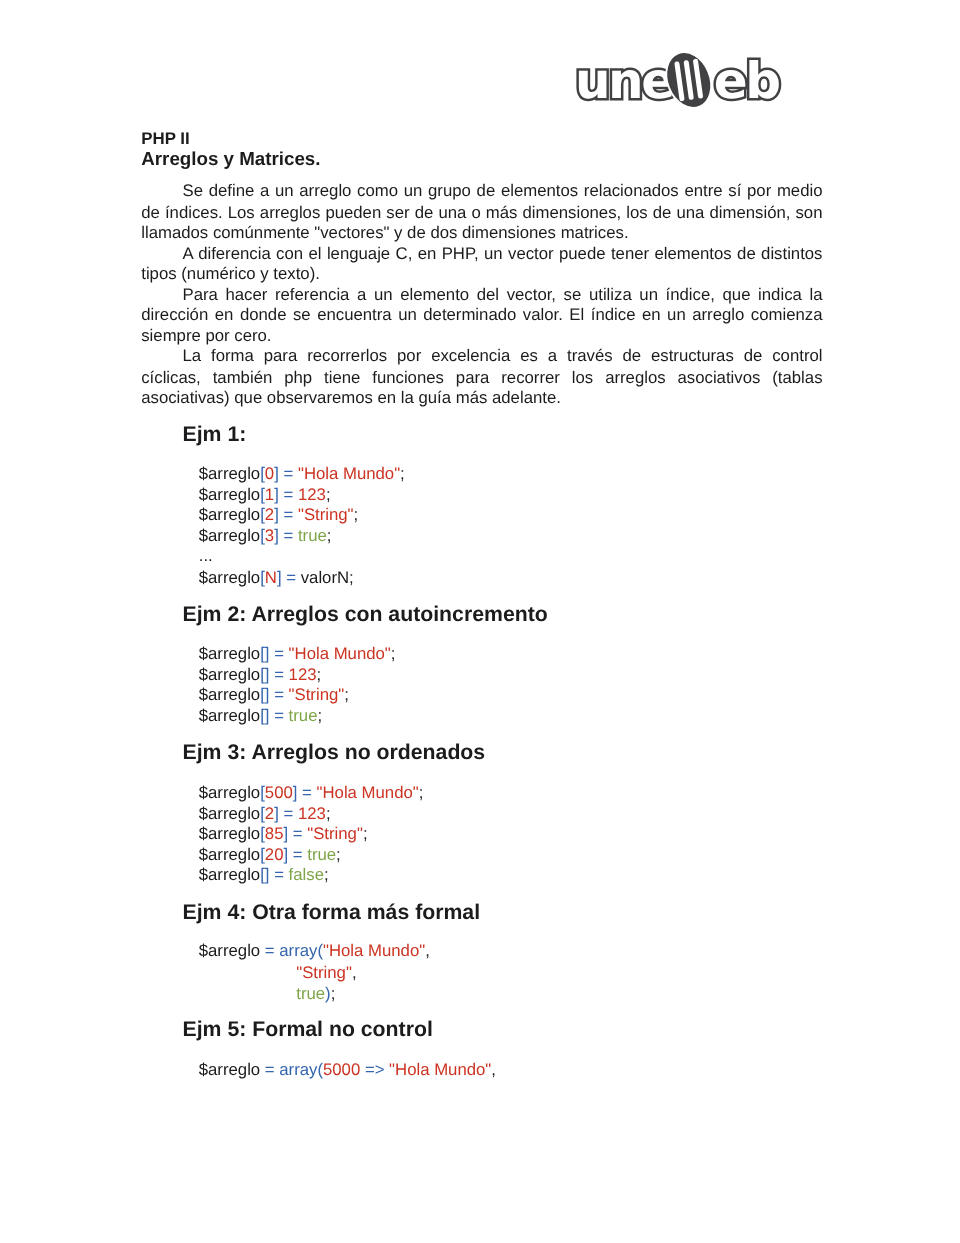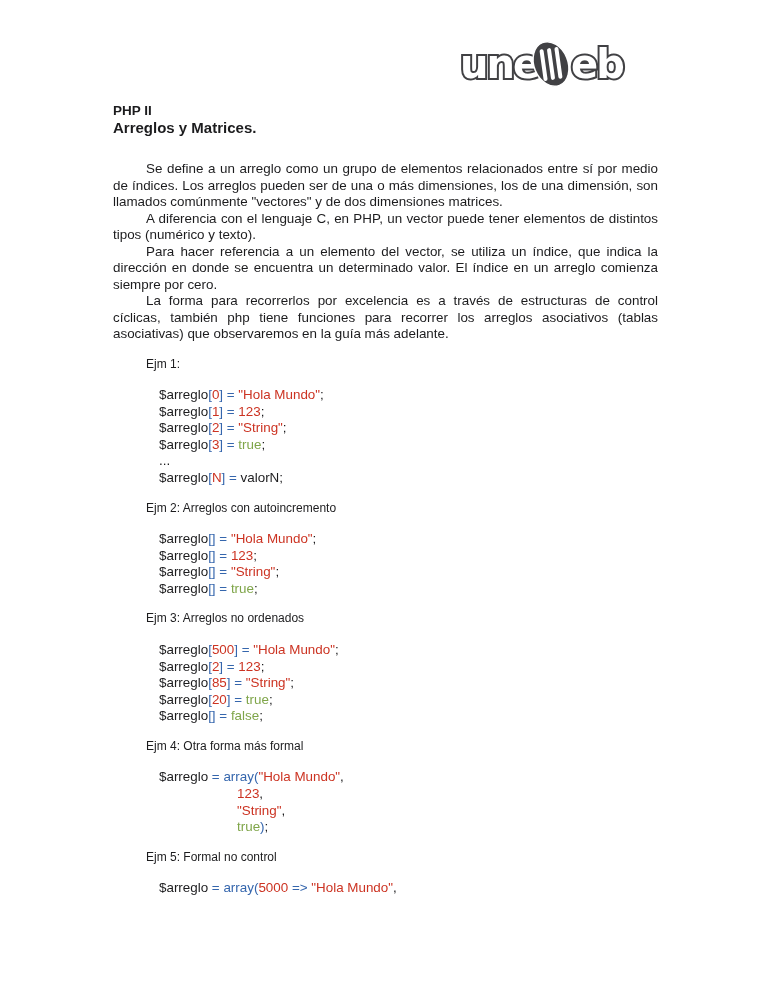--- a/index.html
+++ b/index.html
@@ -8,32 +8,32 @@
     background:#ffffff;
     font-family:"Liberation Sans",sans-serif;
     color:#1c1c1e;
     position:relative;
     overflow:hidden;
   }
   .logo{position:absolute;left:459px;top:38px;width:176px;height:52px}
   .content{position:absolute;left:113px;top:102px;width:545px}
   .course{font-weight:bold;font-size:13.5px;line-height:17px}
   .doc-title{font-weight:bold;font-size:15px;line-height:18px;}
-  .paras{margin-top:24px}
+  .paras{margin-top:8px}
   .paras p{
     margin:0;
     font-size:13.4px;line-height:16.5px;
     text-align:justify;
     text-indent:33px;
   }
   h3.example-heading{
-    font-size:12px;line-height:16.5px;
+    font-size:17px;line-height:16.5px;
     margin:13px 0 15px 0;
     padding-left:33px;
-    font-weight:normal;
+    font-weight:bold;
   }
   .code-block{margin:0}
   .code-line{
     font-size:13.4px;line-height:16.6px;
     padding-left:46px;
     white-space:pre;
   }
   .code-line.indent{padding-left:124px}
   .tk-k{color:var(--code-default,#1c1c1e)}
   .tk-b{color:var(--code-blue,#3566ad)}
@@ -99,21 +99,20 @@
           <div class="code-line"><span class="tk-k">$arreglo</span><span class="tk-b">[</span><span class="tk-r">2</span><span class="tk-b">]</span><span class="tk-k"> </span><span class="tk-b">=</span><span class="tk-k"> </span><span class="tk-r">123</span><span class="tk-k">;</span></div>
           <div class="code-line"><span class="tk-k">$arreglo</span><span class="tk-b">[</span><span class="tk-r">85</span><span class="tk-b">]</span><span class="tk-k"> </span><span class="tk-b">=</span><span class="tk-k"> </span><span class="tk-r">"String"</span><span class="tk-k">;</span></div>
           <div class="code-line"><span class="tk-k">$arreglo</span><span class="tk-b">[</span><span class="tk-r">20</span><span class="tk-b">]</span><span class="tk-k"> </span><span class="tk-b">=</span><span class="tk-k"> </span><span class="tk-g">true</span><span class="tk-k">;</span></div>
           <div class="code-line"><span class="tk-k">$arreglo</span><span class="tk-b">[]</span><span class="tk-k"> </span><span class="tk-b">=</span><span class="tk-k"> </span><span class="tk-g">false</span><span class="tk-k">;</span></div>
         </div>
       </section>
       <section>
         <h3 class="example-heading">Ejm 4: Otra forma más formal</h3>
         <div class="code-block">
           <div class="code-line"><span class="tk-k">$arreglo </span><span class="tk-b">=</span><span class="tk-k"> </span><span class="tk-b">array(</span><span class="tk-r">"Hola Mundo"</span><span class="tk-k">,</span></div>
-          <div class="code-line indent"><span class="tk-r">123</span><span class="tk-k">,</span></div>
           <div class="code-line indent"><span class="tk-r">"String"</span><span class="tk-k">,</span></div>
           <div class="code-line indent"><span class="tk-g">true</span><span class="tk-b">)</span><span class="tk-k">;</span></div>
         </div>
       </section>
       <section>
         <h3 class="example-heading">Ejm 5: Formal no control</h3>
         <div class="code-block">
           <div class="code-line"><span class="tk-k">$arreglo </span><span class="tk-b">=</span><span class="tk-k"> </span><span class="tk-b">array(</span><span class="tk-r">5000</span><span class="tk-k"> </span><span class="tk-b">=&gt;</span><span class="tk-k"> </span><span class="tk-r">"Hola Mundo"</span><span class="tk-k">,</span></div>
         </div>
       </section>

